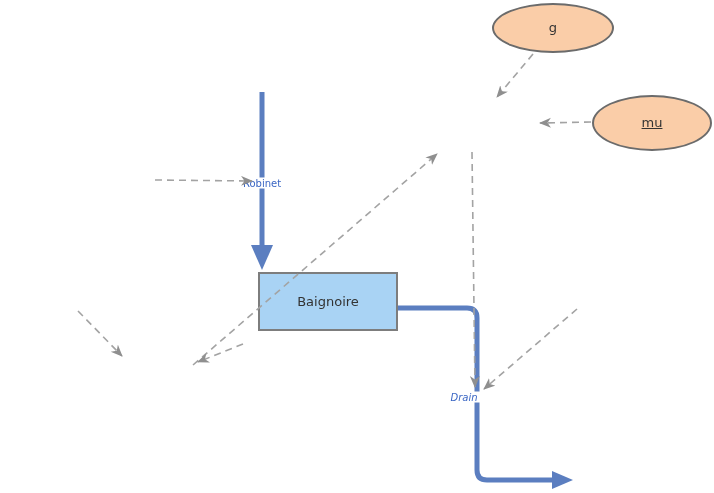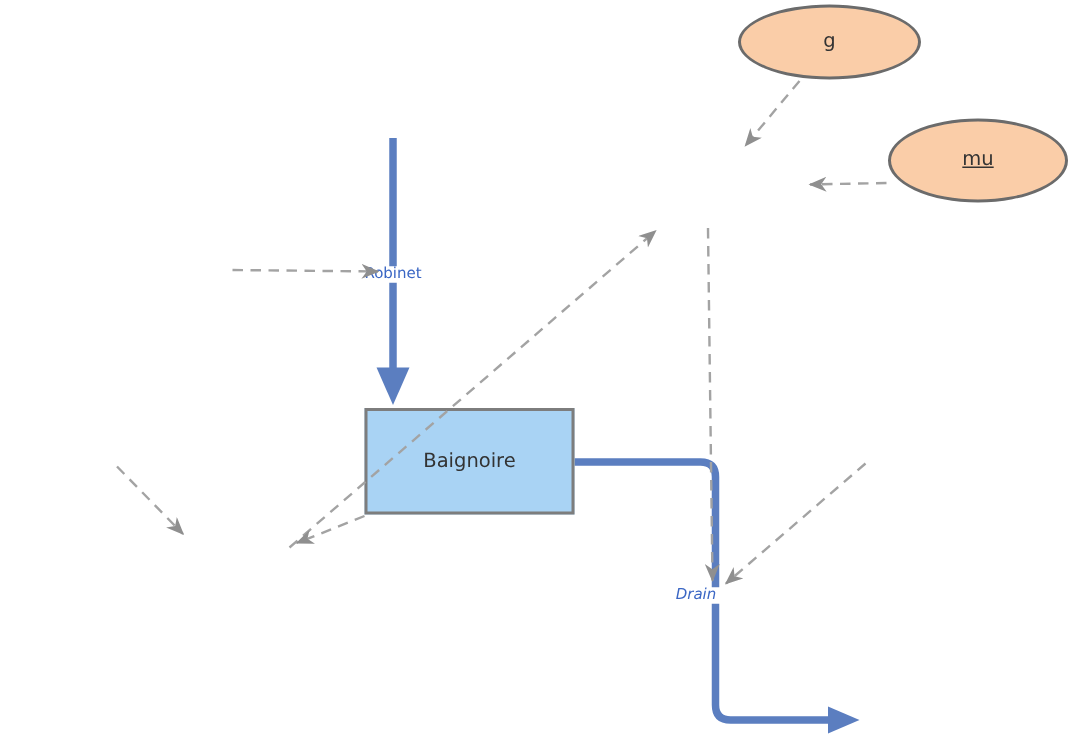--- a/index.html
+++ b/index.html
@@ -42,25 +42,25 @@
 
 <div id="canvas">
 
   <svg id="flow-layer" class="layer" viewBox="0 0 714 493" xmlns="http://www.w3.org/2000/svg">
     <path class="flow-pipe" d="M262,92 L262,247"></path>
     <polygon class="flow-head" points="251,245 273,245 262,270"></polygon>
     <path class="flow-pipe" d="M383,308 L467,308 Q477,308 477,318 L477,470 Q477,480 487,480 L554,480"></path>
     <polygon class="flow-head" points="552,471 552,489 573,480"></polygon>
   </svg>
 
-  <div class="node stock" style="left:243px;top:272px;width:140px;height:71px;">Baignoire</div>
+  <div class="node stock" style="left:258px;top:272px;width:140px;height:59px;">Baignoire</div>
 
   <div class="node ellipse" style="left:492px;top:3px;width:122px;height:50px;">g</div>
 
-  <div class="node ellipse" style="left:592px;top:79px;width:120px;height:56px;text-decoration:underline;">mu</div>
+  <div class="node ellipse" style="left:592px;top:95px;width:120px;height:56px;text-decoration:underline;">mu</div>
 
 
 
 
 
 
   <div class="flow-label" style="left:262px;top:183px;">Robinet</div>
 
   <div class="flow-label" style="left:464px;top:397px;font-style:italic;">Drain</div>
 

